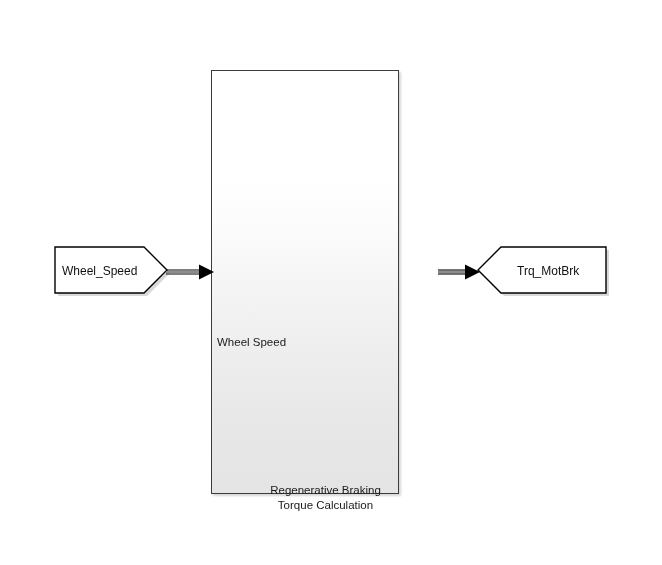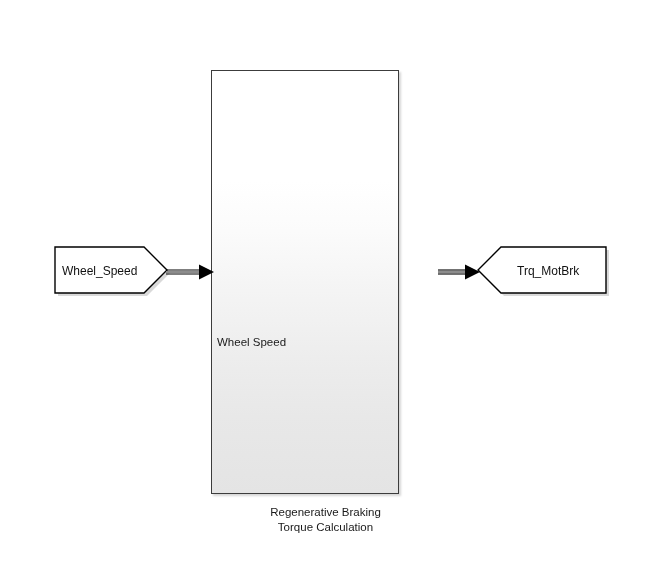--- a/index.html
+++ b/index.html
@@ -57,21 +57,20 @@
   .block-caption {
     position: absolute;
     left: 211px;
     top: 483px;
     width: 229px;
     text-align: center;
     font-size: 11.5px;
     color: #1a1a1a;
     line-height: 15px;
     white-space: pre-line;
-    margin-top: 22px;
   }
 
   
   .port {
     position: absolute;
     display: block;
   }
   .port svg { display: block; overflow: visible; }
   .port-shape {
     fill: #ffffff;

